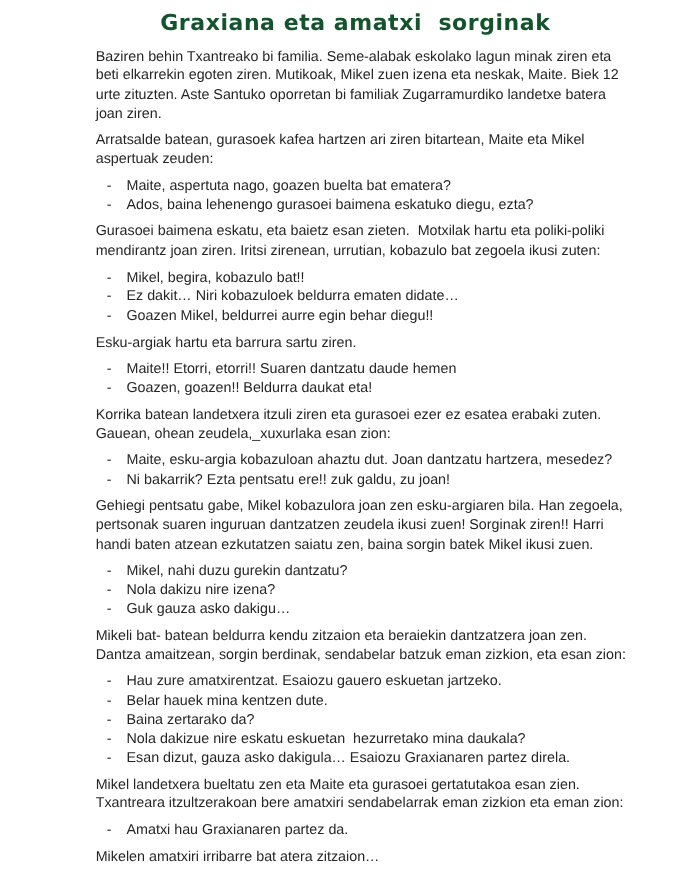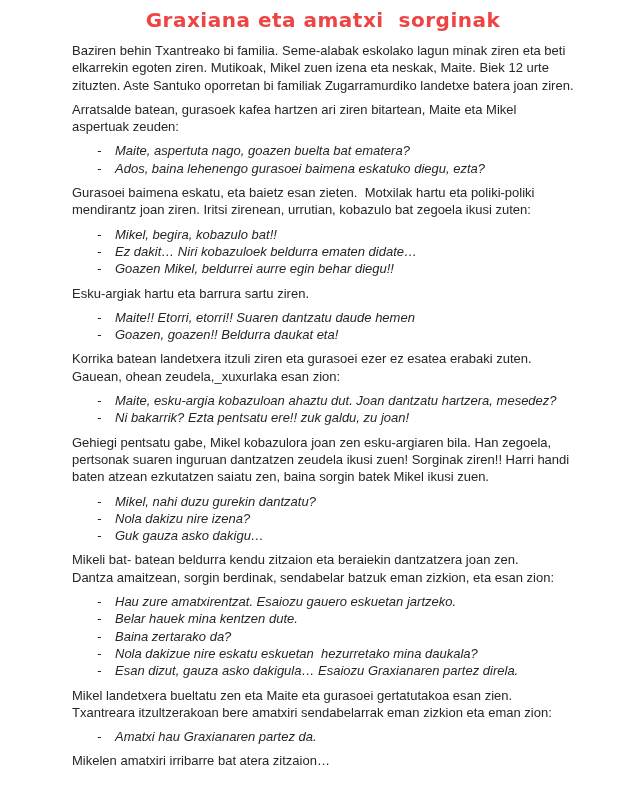--- a/index.html
+++ b/index.html
@@ -23,52 +23,51 @@
   .doc-title {
     margin: 0 0 10px 0;
     text-align: center;
     font-family: "DejaVu Sans", sans-serif;
     font-size: 20px;
     font-weight: bold;
     letter-spacing: 0.5px;
     white-space: pre;
   }
   .para {
-    margin: 0 0 7px 0;
+    margin: 0 0 7px 15px;
     font-size: 13px;
     line-height: 17.3px;
     white-space: pre-wrap;
   }
   .bullets {
     list-style: none;
     margin: 0 0 7px 0;
     padding: 0;
   }
   .bullet {
     position: relative;
     padding-left: 43px;
     font-size: 13px;
     line-height: 17.3px;
     white-space: pre-wrap;
-    font-style: italic;
   }
   .bullet::before {
     content: "-";
     position: absolute;
     left: 25px;
     top: 0;
   }
 </style>
 </head>
 <body>
 
 <div class="page" style="color: rgb(38, 38, 38);">
   <div class="content">
 
-    <h1 class="doc-title" style="color: #ef4444;">Graxiana eta amatxi  sorginak</h1>
+    <h1 class="doc-title" style="color: #14532d;">Graxiana eta amatxi  sorginak</h1>
 
     <p class="para">Baziren behin Txantreako bi familia. Seme-alabak eskolako lagun minak ziren eta beti elkarrekin egoten ziren. Mutikoak, Mikel zuen izena eta neskak, Maite. Biek 12 urte zituzten. Aste Santuko oporretan bi familiak Zugarramurdiko landetxe batera joan ziren.</p>
 
     <p class="para">Arratsalde batean, gurasoek kafea hartzen ari ziren bitartean, Maite eta Mikel aspertuak zeuden:</p>
 
     <ul class="bullets">
       <li class="bullet">Maite, aspertuta nago, goazen buelta bat ematera?</li>
       <li class="bullet">Ados, baina lehenengo gurasoei baimena eskatuko diegu, ezta?</li>
     </ul>
 

